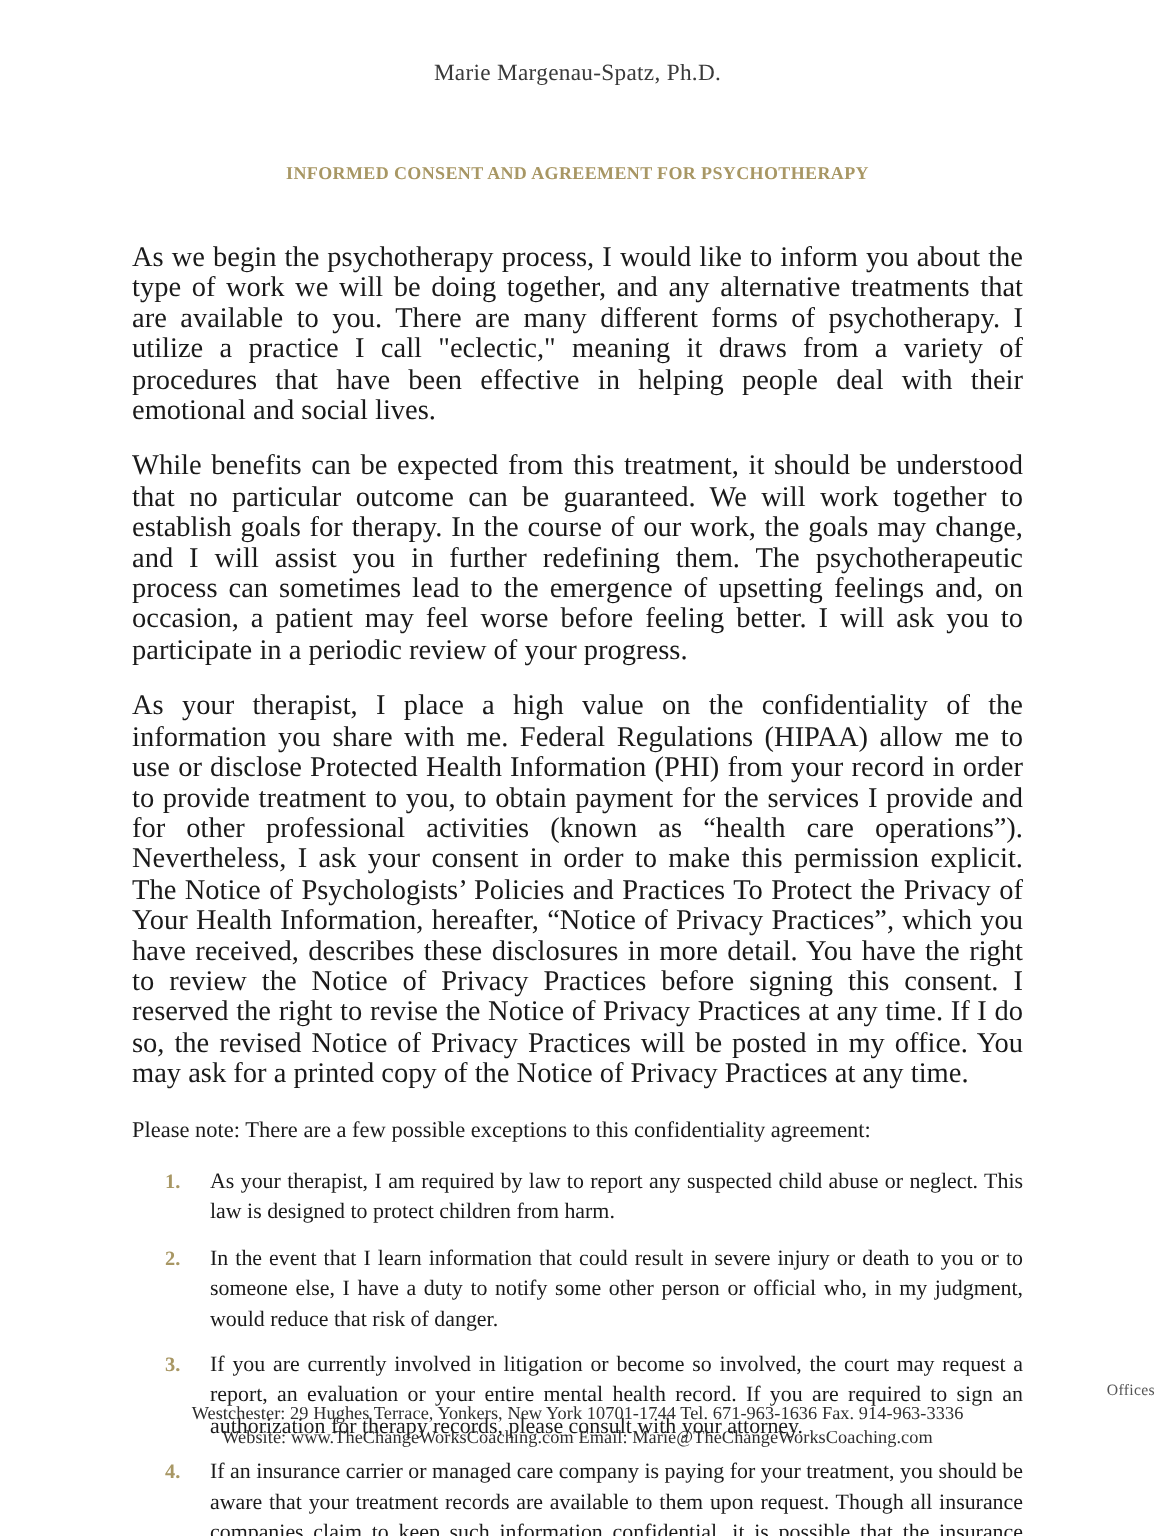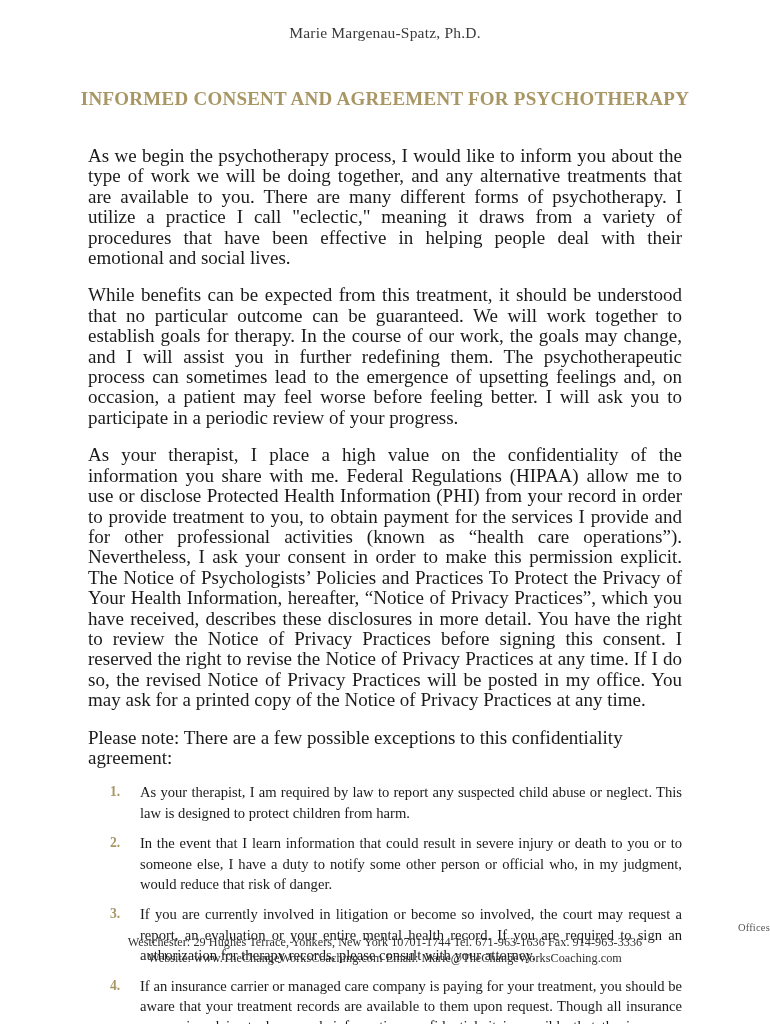--- a/index.html
+++ b/index.html
@@ -20,34 +20,34 @@
     position: relative;
     width: 770px;
     height: 1024px;
     box-sizing: border-box;
     background: #ffffff;
   }
 
   
   .letterhead {
     text-align: center;
-    padding-top: 24px;
+    padding-top: 40px;
     font-size: 15.5px;
     letter-spacing: 0.2px;
     color: #3a3a3a;
     font-weight: 400;
   }
 
   
   .title-block {
     text-align: center;
     margin-top: 44px;
     color: #a89764;
     font-weight: bold;
-    font-size: 19px;
+    font-size: 12px;
     line-height: 26px;
     letter-spacing: 0.25px;
   }
   .title-line { display: block; }
 
   
   .body-copy {
     margin: 0 auto;
     padding-top: 34px;
     width: 594px;
@@ -57,21 +57,21 @@
     text-justify: inter-word;
     font-size: 19px;
     line-height: 20.4px;
     margin: 0 0 17px 0;
     hyphens: none;
   }
   .para:last-child { margin-bottom: 0; }
 
   .note-line {
     text-align: left;
-    font-size: 19px;
+    font-size: 15px;
     line-height: 20.4px;
     margin: 0 0 14px 0;
   }
 
   
   .exceptions {
     list-style: none;
     margin: 0;
     padding: 0 0 0 22px;
   }

